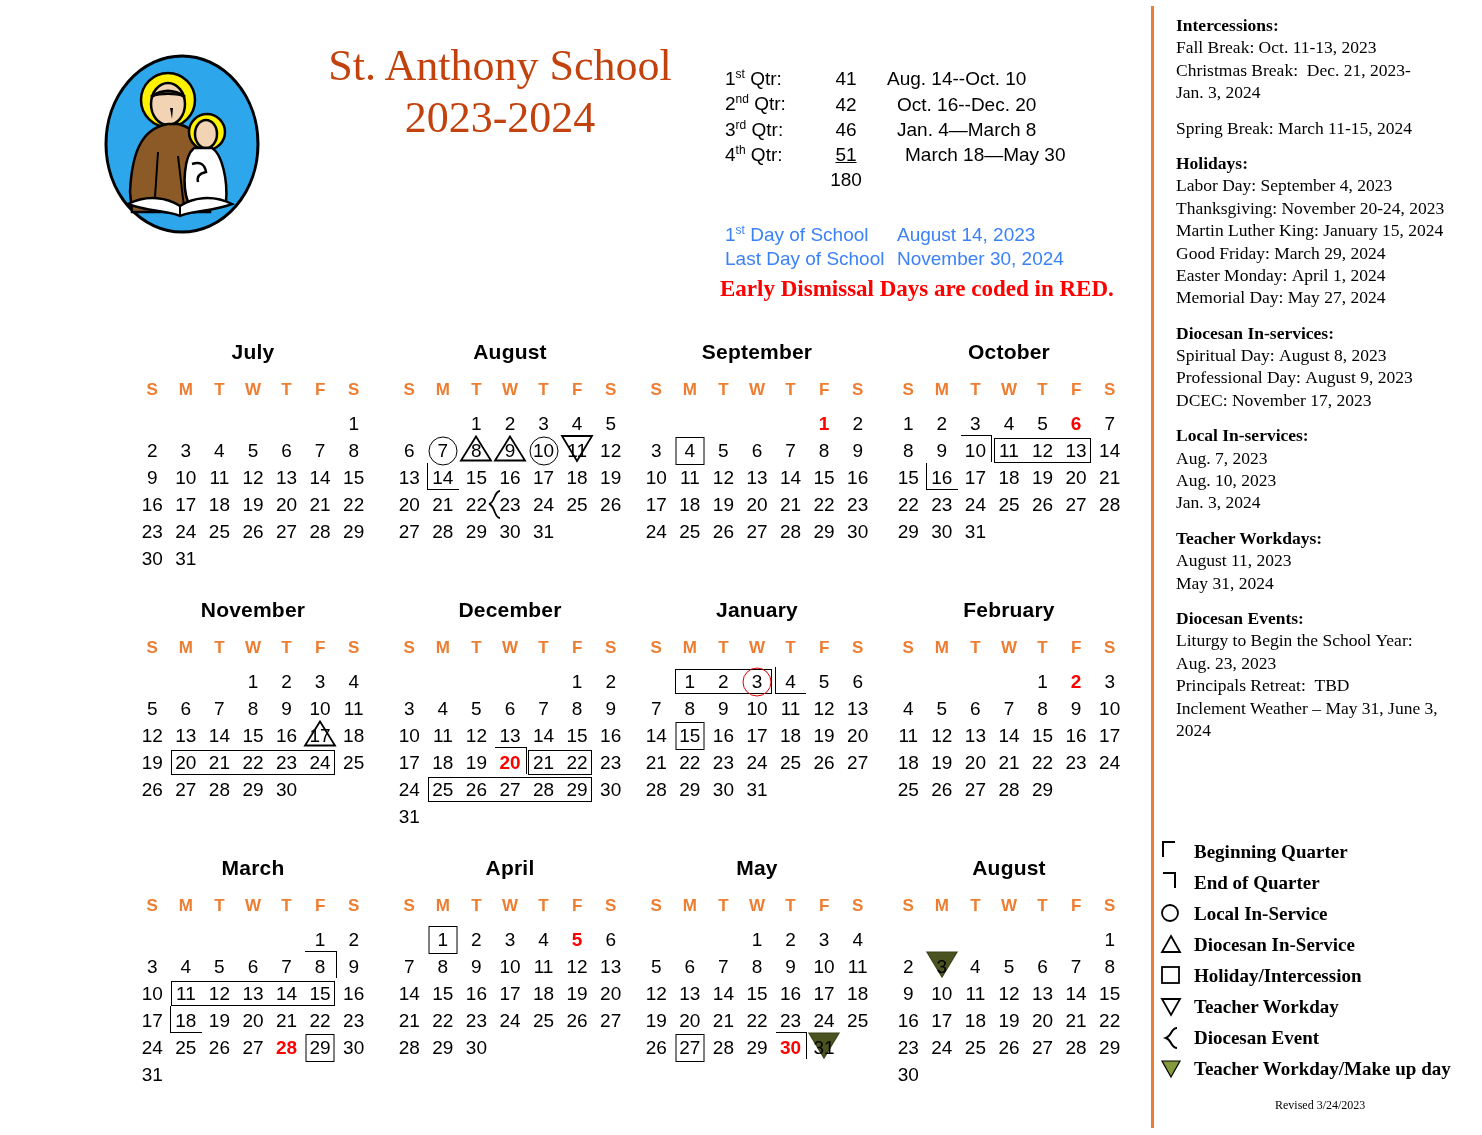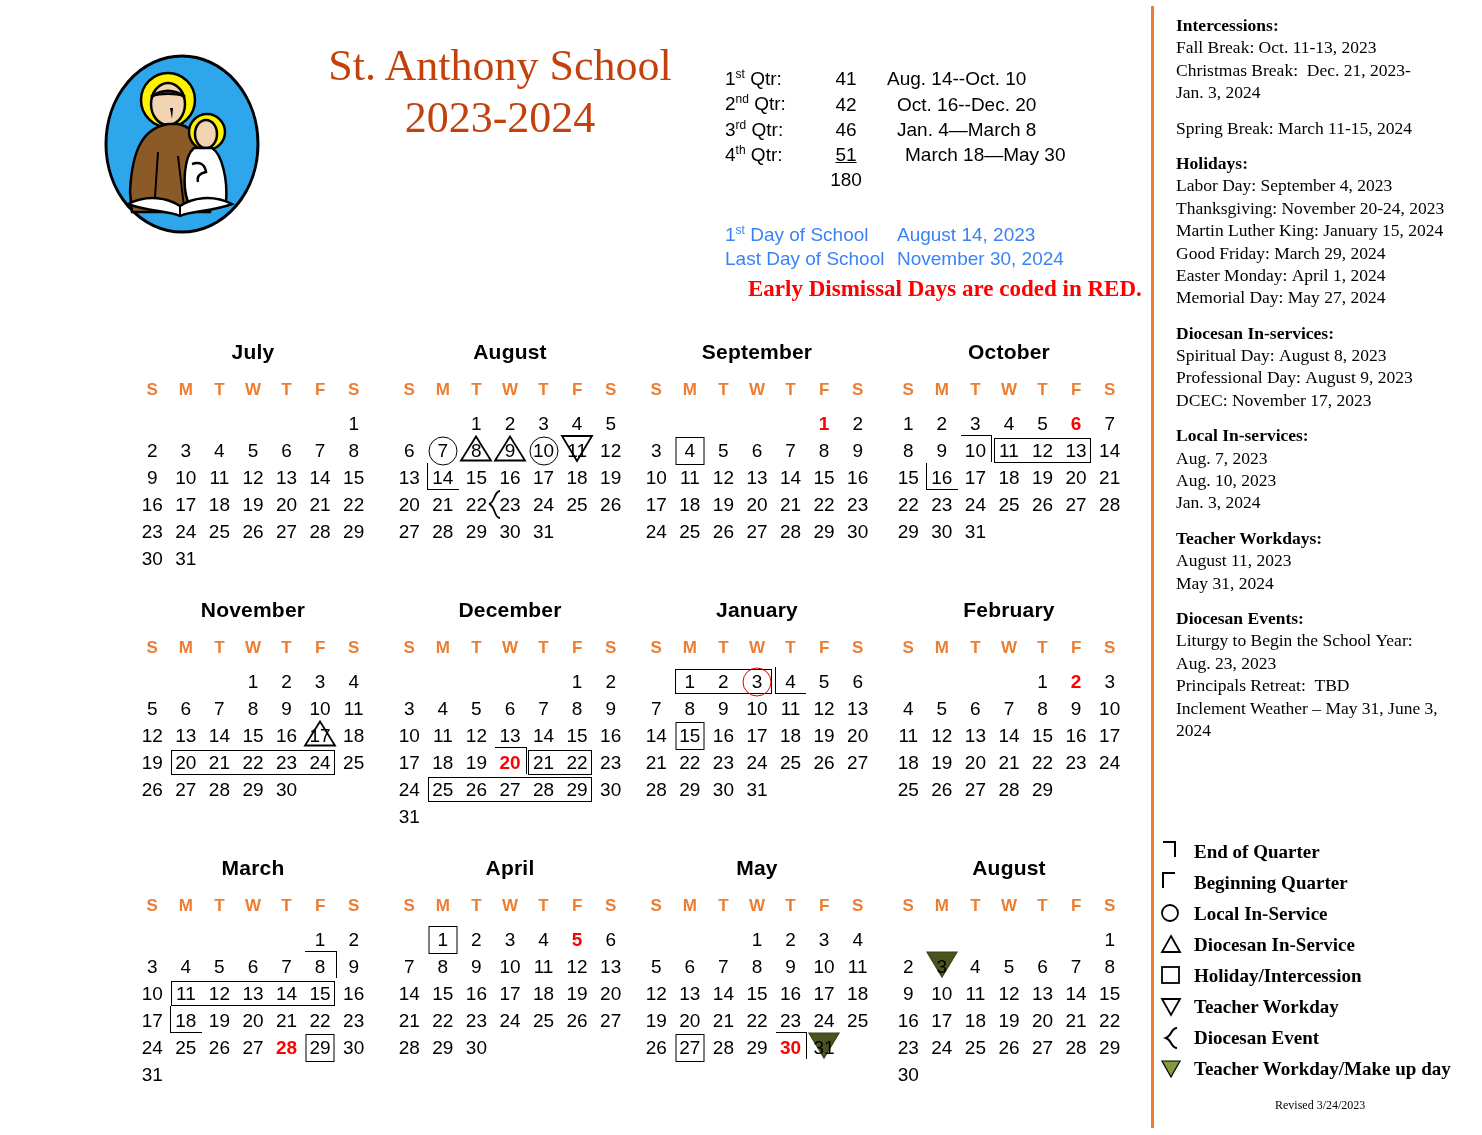--- a/index.html
+++ b/index.html
@@ -39,21 +39,21 @@
   .totalrow td.num{padding-top:2px;}
 
   .days{position:absolute;left:725px;top:222px;
         font-family:"Liberation Sans",sans-serif;font-size:19px;color:#3b82f6;}
   .days table{border-collapse:collapse;}
   .days td{padding:1px 0;font-size:19px;white-space:nowrap;}
   .days td.lbl{width:160px;}
   .days td.val{padding-left:12px;}
   .days sup{font-size:12px;}
   .redline{
-    position:absolute;left:748px;top:276px;
+    position:absolute;left:720px;top:276px;
     font-family:"Liberation Serif",serif;font-weight:bold;font-size:23px;color:#ff0000;
     white-space:nowrap;
   }
 
   
   .months{position:absolute;left:0;top:340px;width:1136px;}
   .mrow{position:relative;height:258px;}
   .month{position:absolute;width:250px;}
   .month.c0{left:128px;}
   .month.c1{left:385px;}
@@ -1083,29 +1083,29 @@
         <p> Aug.&nbsp;23,&nbsp;2023</p>
         <p>Principals Retreat:&nbsp;&nbsp;TBD</p>
         <p>Inclement Weather&nbsp;–&nbsp;May&nbsp;31,&nbsp;June&nbsp;3,</p>
         <p>2024</p>
       </div>
     </div>
 
   <div class="legend" id="legend-container">
       <div class="lgrow">
         <span class="lgicon"><svg width="22" height="20" viewBox="0 0 22 20">
+            <path d="M15 2 L3 2 L3 17" fill="none" stroke="#000" stroke-width="2"></path>
+          </svg></span>
+        <span class="lglabel">Beginning Quarter</span>
+      </div>
+      <div class="lgrow">
+        <span class="lgicon"><svg width="22" height="20" viewBox="0 0 22 20">
             <path d="M3 2 L15 2 L15 17" fill="none" stroke="#000" stroke-width="2"></path>
           </svg></span>
         <span class="lglabel">End of Quarter</span>
-      </div>
-      <div class="lgrow">
-        <span class="lgicon"><svg width="22" height="20" viewBox="0 0 22 20">
-            <path d="M15 2 L3 2 L3 17" fill="none" stroke="#000" stroke-width="2"></path>
-          </svg></span>
-        <span class="lglabel">Beginning Quarter</span>
       </div>
       <div class="lgrow">
         <span class="lgicon"><svg width="22" height="22" viewBox="0 0 22 22">
             <circle cx="10" cy="11" r="8" fill="none" stroke="#000" stroke-width="1.8"></circle>
           </svg></span>
         <span class="lglabel">Local In-Service</span>
       </div>
       <div class="lgrow">
         <span class="lgicon"><svg width="24" height="22" viewBox="0 0 24 22">
             <polygon points="11,3 20,19 2,19" fill="none" stroke="#000" stroke-width="1.8"></polygon>

